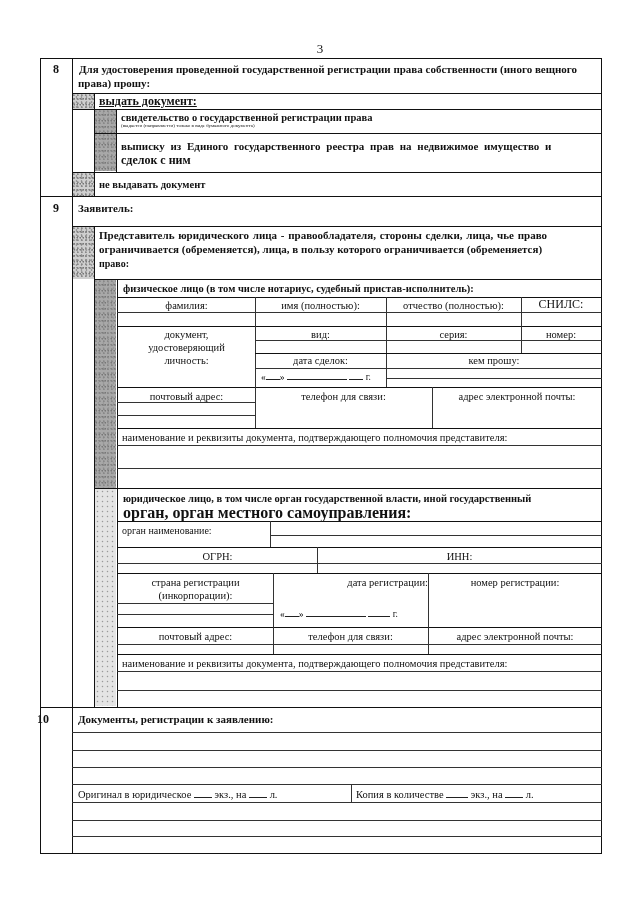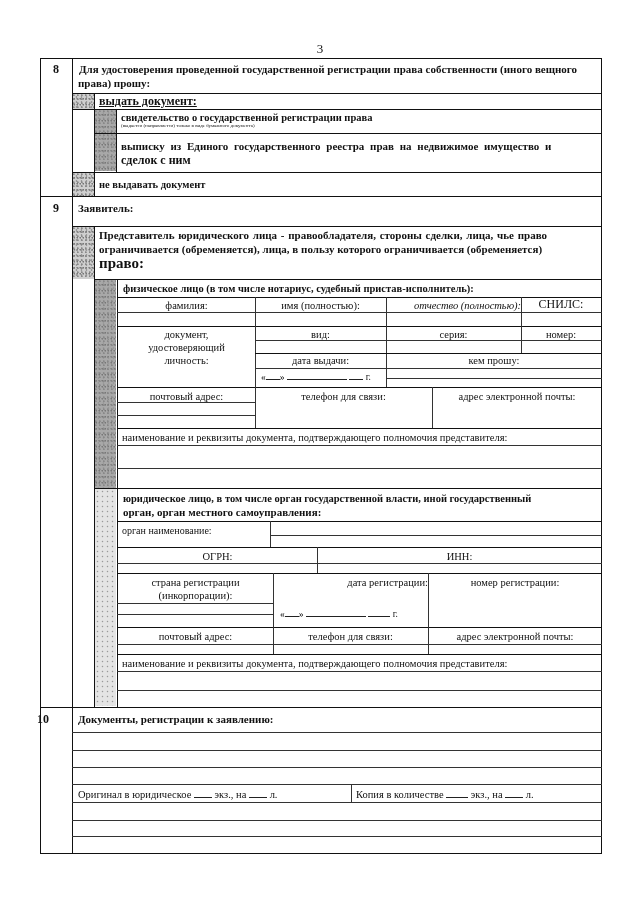--- a/index.html
+++ b/index.html
@@ -66,31 +66,31 @@
 <div class="abs bt" style="left:40px;top:196px;width:562px;height:0;"></div>
 <div>
   <div class="txt bold ctr" style="left:40px;top:202px;width:32px;font-size:12px;">9</div>
   <div class="txt bold" style="left:78px;top:202px;font-size:11px;">Заявитель:</div>
 
   <div class="abs bt" style="left:72px;top:226px;width:530px;height:0;"></div>
   <div class="abs hatch" style="left:73px;top:227px;width:21px;height:52px;"></div>
   <div class="abs bl" style="left:94px;top:226px;width:0;height:481px;"></div>
   <div class="txt bold" style="left:99px;top:229px;font-size:11px;word-spacing:1px;">Представитель юридического лица - правообладателя, стороны сделки, лица, чье право</div>
   <div class="txt bold" style="left:99px;top:243px;font-size:11px;">ограничивается (обременяется), лица, в пользу которого ограничивается (обременяется)</div>
-  <div class="txt bold" style="left:99px;top:257px;font-size:15px;">право:</div>
+  <div class="txt bold" style="left:99px;top:257px;font-size:10px;">право:</div>
 
   <div class="abs bt" style="left:94px;top:279px;width:508px;height:0;"></div>
   <div class="abs hatch hatch-dark" style="left:95px;top:280px;width:21px;height:208px;"></div>
   <div class="abs bl" style="left:117px;top:279px;width:0;height:428px;"></div>
   <div class="txt bold" style="left:123px;top:282px;font-size:10.5px;">физическое лицо (в том числе нотариус, судебный пристав-исполнитель):</div>
 
   <div class="abs bt" style="left:117px;top:297px;width:485px;height:0;"></div>
   <div class="txt ctr" style="left:118px;top:299px;width:137px;">фамилия:</div>
   <div class="txt ctr" style="left:255px;top:299px;width:131px;">имя (полностью):</div>
-  <div class="txt ctr" style="left:400px;top:299px;width:135px;font-style:italic;">отчество (полностью):</div>
+  <div class="txt ctr" style="left:386px;top:299px;width:135px;">отчество (полностью):</div>
   <div class="txt ctr" style="left:521px;top:298px;width:80px;font-size:12px;">СНИЛС:</div>
   <div class="abs tl" style="left:117px;top:312px;width:485px;height:0;"></div>
   <div class="abs ll" style="left:255px;top:297px;width:0;height:29px;"></div>
   <div class="abs ll" style="left:386px;top:297px;width:0;height:29px;"></div>
   <div class="abs ll" style="left:521px;top:297px;width:0;height:29px;"></div>
   <div class="abs" style="left:118px;top:313px;width:137px;height:12px;"></div>
   <div class="abs" style="left:256px;top:313px;width:130px;height:12px;"></div>
   <div class="abs" style="left:387px;top:313px;width:134px;height:12px;"></div>
   <div class="abs" style="left:522px;top:313px;width:79px;height:12px;"></div>
 
@@ -102,21 +102,21 @@
   <div class="txt ctr" style="left:255px;top:328px;width:131px;">вид:</div>
   <div class="txt ctr" style="left:386px;top:328px;width:135px;">серия:</div>
   <div class="txt ctr" style="left:521px;top:328px;width:80px;">номер:</div>
   <div class="abs tl" style="left:255px;top:340px;width:347px;height:0;"></div>
   <div class="abs ll" style="left:386px;top:326px;width:0;height:61px;"></div>
   <div class="abs ll" style="left:521px;top:326px;width:0;height:27px;"></div>
   <div class="abs" style="left:256px;top:341px;width:130px;height:12px;"></div>
   <div class="abs" style="left:387px;top:341px;width:134px;height:12px;"></div>
   <div class="abs" style="left:522px;top:341px;width:79px;height:12px;"></div>
   <div class="abs bt" style="left:255px;top:353px;width:347px;height:0;"></div>
-  <div class="txt ctr" style="left:255px;top:354px;width:131px;">дата выдачи:</div>
+  <div class="txt ctr" style="left:255px;top:354px;width:131px;">дата сделок:</div>
   <div class="txt ctr" style="left:386px;top:354px;width:216px;">кем прошу:</div>
   <div class="abs tl" style="left:255px;top:368px;width:347px;height:0;"></div>
   <div class="txt" style="left:261px;top:370px;font-size:9.5px;">
     <span>«</span><span class="uline" style="width:14px;"></span><span>»</span>
     <span class="uline" style="width:60px;"></span>
     <span class="uline" style="width:14px;"></span>
     <span>г.</span>
   </div>
   <div class="abs tl" style="left:386px;top:378px;width:216px;height:0;"></div>
   <div class="abs" style="left:387px;top:369px;width:214px;height:17px;"></div>
@@ -135,21 +135,21 @@
 
   <div class="abs bt" style="left:117px;top:428px;width:485px;height:0;"></div>
   <div class="txt" style="left:122px;top:431px;">наименование и реквизиты документа, подтверждающего полномочия представителя:</div>
   <div class="abs tl" style="left:117px;top:445px;width:485px;height:0;"></div>
   <div class="abs tl" style="left:117px;top:468px;width:485px;height:0;"></div>
   <div class="abs" style="left:118px;top:446px;width:483px;height:41px;"></div>
 
   <div class="abs bt" style="left:94px;top:488px;width:508px;height:0;"></div>
   <div class="abs hatch hatch-light" style="left:95px;top:489px;width:21px;height:217px;"></div>
   <div class="txt bold" style="left:123px;top:492px;font-size:10.5px;">юридическое  лицо, в том числе орган государственной власти, иной государственный</div>
-  <div class="txt bold" style="left:123px;top:506px;font-size:11px;">орган, орган местного самоуправления:</div>
+  <div class="txt bold" style="left:123px;top:506px;font-size:16px;">орган, орган местного самоуправления:</div>
 
   <div class="abs bt" style="left:117px;top:521px;width:485px;height:0;"></div>
   <div class="txt" style="left:122px;top:524px;font-size:10px;">орган наименование:</div>
   <div class="abs ll" style="left:270px;top:521px;width:0;height:26px;"></div>
   <div class="abs tl" style="left:270px;top:535px;width:332px;height:0;"></div>
   <div class="abs" style="left:271px;top:522px;width:330px;height:24px;"></div>
 
   <div class="abs bt" style="left:117px;top:547px;width:485px;height:0;"></div>
   <div class="txt ctr" style="left:118px;top:550px;width:199px;">ОГРН:</div>
   <div class="txt ctr" style="left:317px;top:550px;width:285px;">ИНН:</div>

